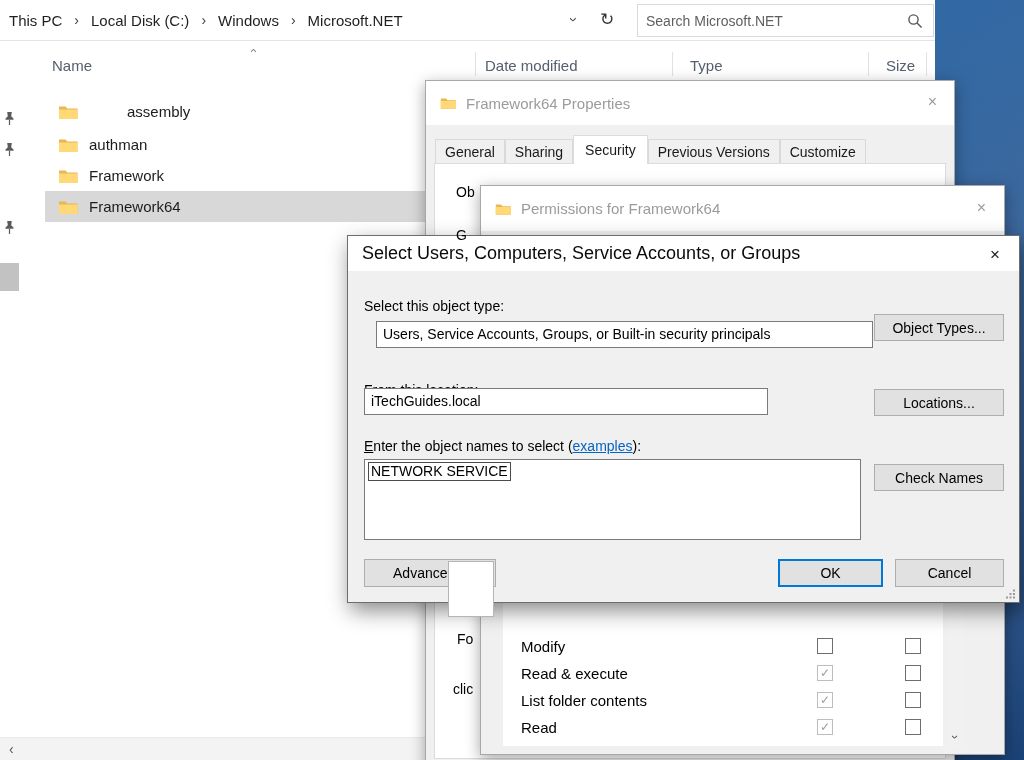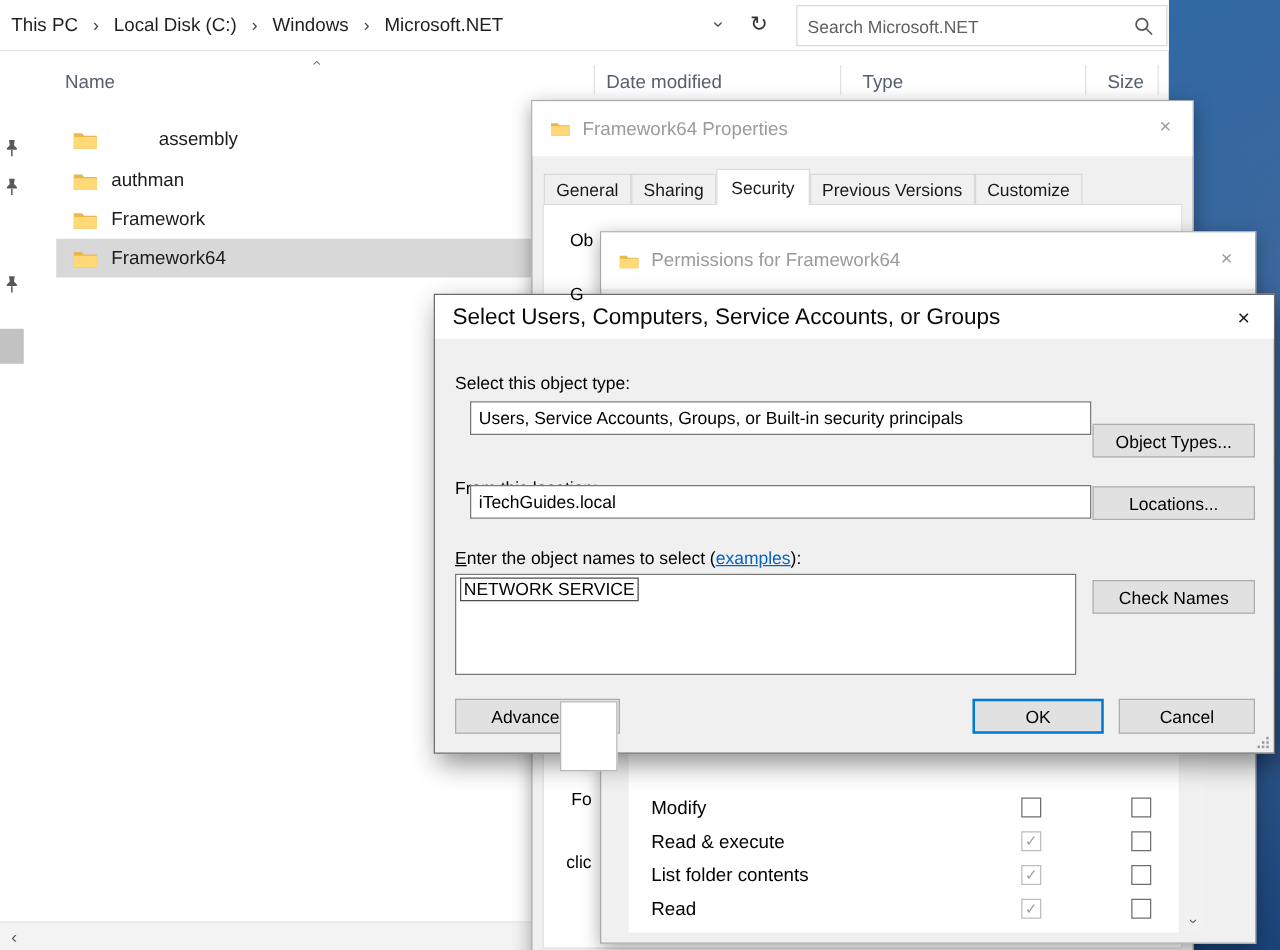--- a/index.html
+++ b/index.html
@@ -89,25 +89,25 @@
   
   .seldlg{left:347px;top:235px;width:673px;height:368px;background:#f0f0f0;border:1px solid #6d6d6d;box-shadow:3px 8px 20px rgba(0,0,0,0.45);}
   .sel-title{height:35px;display:flex;align-items:center;background:#fff;padding-left:14px;font-size:18px;color:#0a0a0a;}
   .seldlg .dlg-close{right:19px;top:10px;color:#1a1a1a;font-size:17px;}
   .sel-label{position:absolute;font-size:14px;color:#000;white-space:nowrap;}
   .lbl-objtype{left:16px;top:62px;}
   .lbl-loc{left:16px;top:146px;text-align:center;}
   .lbl-names{left:16px;top:202px;}
   .field{position:absolute;background:#fff;border:1px solid #7a7a7a;font-size:14px;color:#000;padding:0 6px;line-height:25px;white-space:nowrap;overflow:hidden;}
   .fld-objtype{left:28px;top:85px;width:497px;height:27px;}
-  .fld-loc{left:28px;top:152px;width:497px;height:27px;}
+  .fld-loc{left:16px;top:152px;width:404px;height:27px;}
   .namesbox{position:absolute;left:16px;top:223px;width:497px;height:81px;background:#fff;border:1px solid #7a7a7a;padding:2px 3px;}
   .names-value{display:inline-block;border:1px solid #4c4c4c;font-size:14px;line-height:17px;padding:0 2px;color:#000;}
   .btn{position:absolute;background:#e1e1e1;border:1px solid #adadad;display:flex;align-items:center;justify-content:center;font-size:14px;color:#000;white-space:nowrap;}
-  .btn-objtypes{left:526px;top:103px;width:130px;height:27px;}
+  .btn-objtypes{left:526px;top:78px;width:130px;height:27px;}
   .btn-locations{left:526px;top:153px;width:130px;height:27px;}
   .btn-checknames{left:526px;top:228px;width:130px;height:27px;}
   .btn-advanced{left:16px;top:323px;width:132px;height:28px;}
   .btn-ok{left:430px;top:323px;width:105px;height:28px;border:2px solid #0078d7;}
   .btn-cancel{left:547px;top:323px;width:109px;height:28px;}
   .link{color:#0563c1;text-decoration:underline;}
   .ak{text-decoration:underline;}
   .grip{position:absolute;right:3px;bottom:3px;display:block;}
 </style>
 </head>

